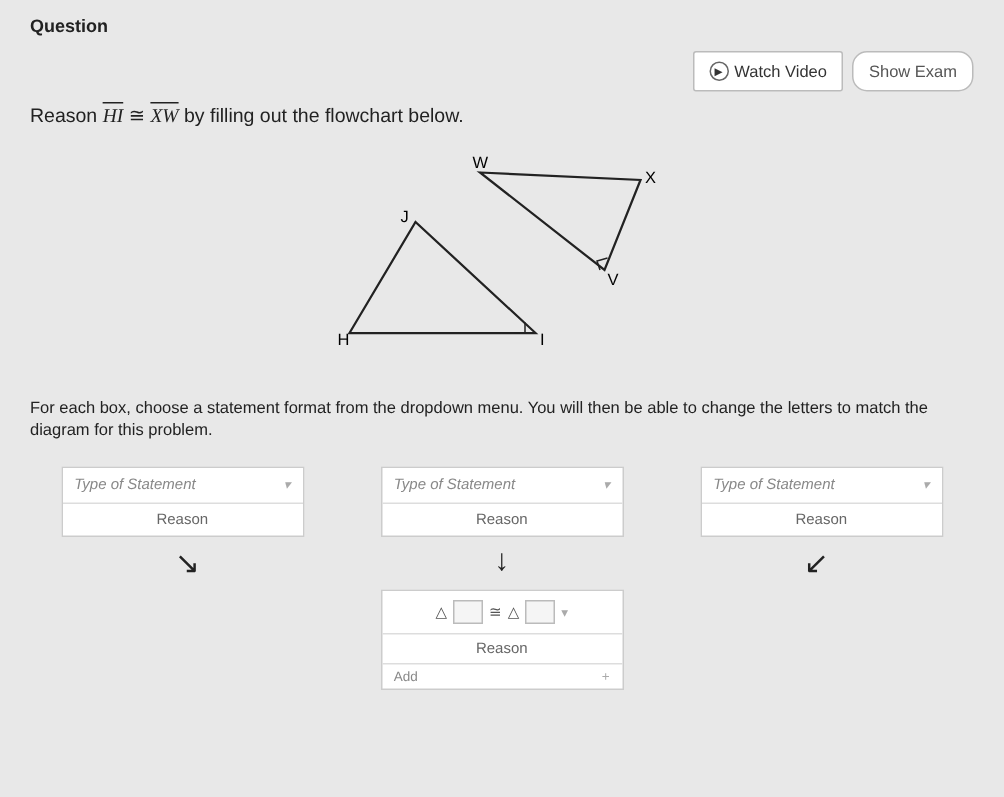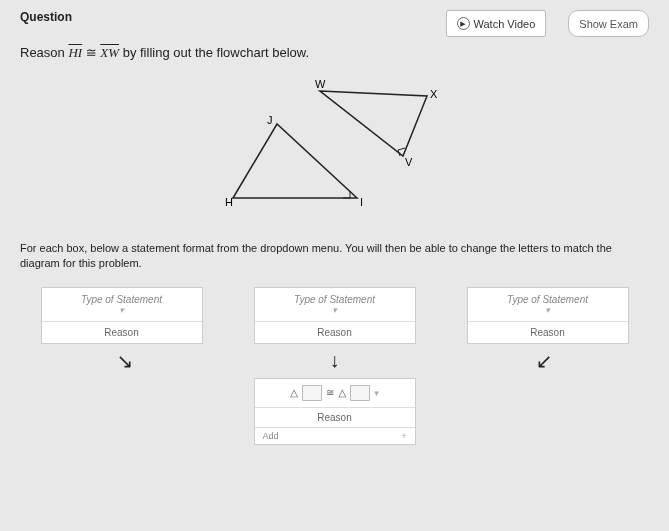--- a/index.html
+++ b/index.html
@@ -21,21 +21,22 @@
       align-items: flex-start;
       margin-bottom: 8px;
     }
     .question-label {
       font-size: 12px;
       font-weight: bold;
       color: #222;
     }
     .header-buttons {
       display: flex;
-      gap: 22px;
+      gap: 6px;
+      margin-top: 24px;
     }
     .btn {
       background: #fff;
       border: 1px solid #bbb;
       padding: 6px 10px;
       font-size: 11px;
       color: #333;
       display: flex;
       align-items: center;
       gap: 4px;
@@ -75,30 +76,29 @@
       gap: 10px;
       margin-bottom: 5px;
     }
     .statement-box {
       background: #fff;
       border: 1px solid #ccc;
       width: 160px;
       position: relative;
     }
     .statement-top {
-      padding: 6px 20px;
+      padding: 6px 8px;
       font-size: 10px;
       color: #888;
       font-style: italic;
       border-bottom: 1px solid #ddd;
       cursor: pointer;
       display: flex;
       justify-content: space-between;
       align-items: center;
-      flex-direction: column;
     }
     .statement-bottom {
       padding: 5px 8px;
       font-size: 10px;
       color: #666;
       text-align: center;
     }
     .arrows-row {
       display: flex;
       justify-content: space-around;
@@ -199,21 +199,21 @@
 
       <polygon points="115,15 222,20 198,80" fill="none" stroke="#222" stroke-width="1.5"></polygon>
 
       <polygon points="28,122 72,48 152,122" fill="none" stroke="#222" stroke-width="1.5"></polygon>
 
       <path d="M 145,115 L 145,122 L 138,122" fill="none" stroke="#222" stroke-width="1"></path>
       <path d="M 200,72 L 193,74 L 195,80" fill="none" stroke="#222" stroke-width="1"></path>
     </svg>
   </div>
 
-  <div class="instruction">For each box, below a statement format from the dropdown menu. You will then be able to change the letters to match the diagram for this problem.</div>
+  <div class="instruction">For each box, choose a statement format from the dropdown menu. You will then be able to change the letters to match the diagram for this problem.</div>
 
   <div class="flowchart-row">
     <div class="statement-box">
       <div class="statement-top">
         <span>Type of Statement</span>
           <span class="chev">▾</span>
       </div>
       <div class="statement-bottom">Reason</div>
     </div>
     <div class="statement-box">

